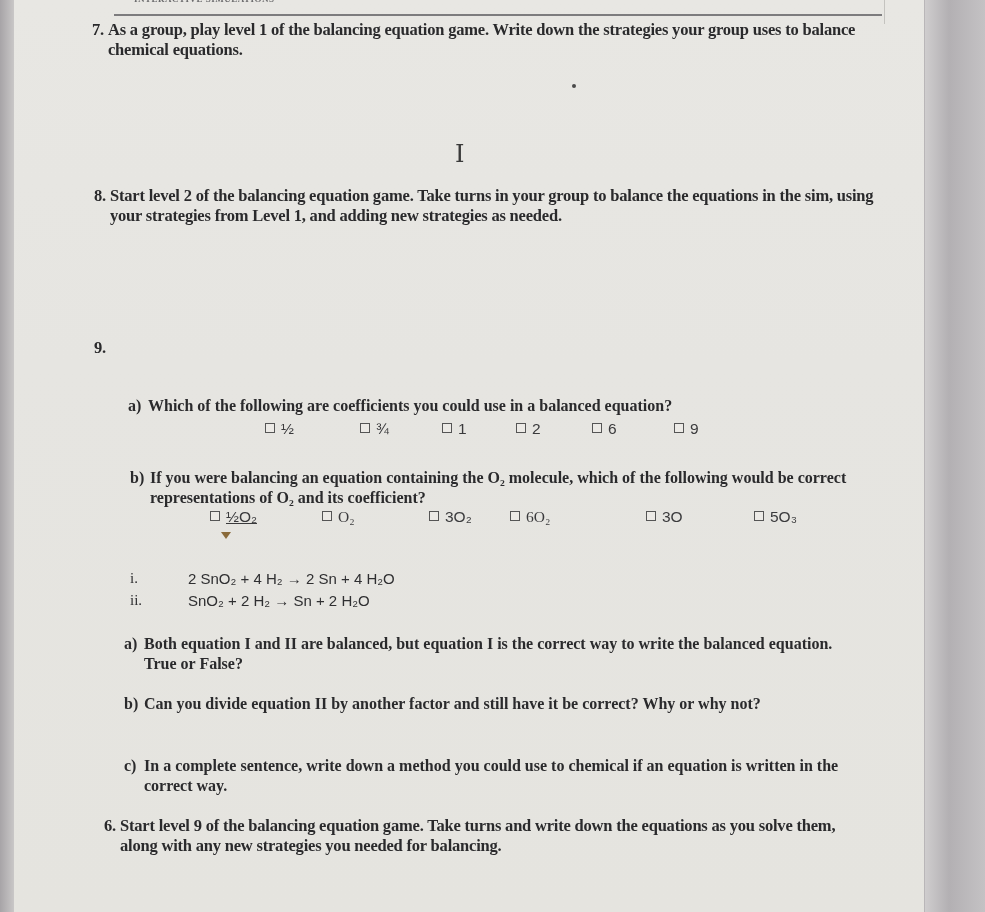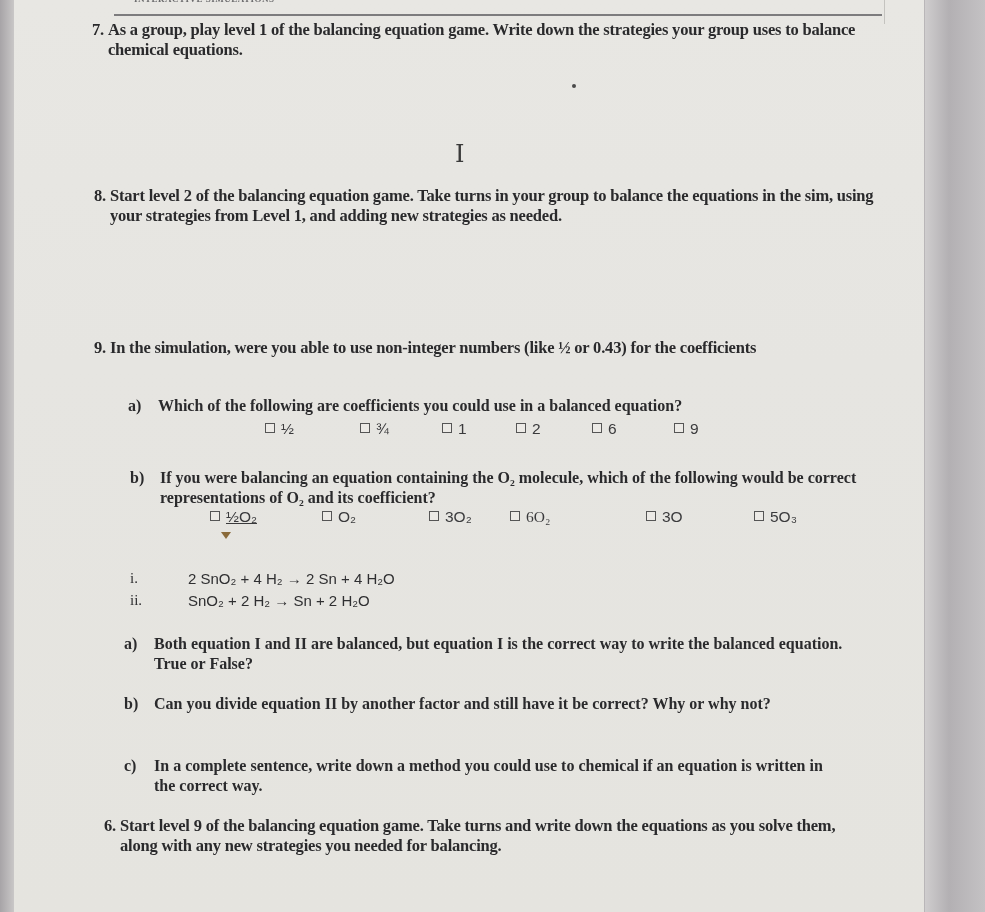--- a/index.html
+++ b/index.html
@@ -36,21 +36,21 @@
       background: #7d7c7e;
     }
     .q {
       position: absolute; font-size: 16.5px; line-height: 20px;
       font-weight: bold; letter-spacing: -0.2px;
     }
     .q .num { position: absolute; left: 0; top: 0; }
     .q .body { margin-left: 16px; }
     .sub { position: absolute; font-size: 16px; line-height: 20px; font-weight: bold; }
     .sub .lbl { position: absolute; left: 0; top: 0; }
-    .sub .body { margin-left: 30px; }
+    .sub .body { margin-left: 20px; }
     .opts { position: absolute; font-family: "Liberation Sans", "DejaVu Sans", sans-serif; font-size: 15.5px; color: #3a3a3c; }
     .opt { position: absolute; white-space: nowrap; }
     .box {
       display: inline-block; width: 8px; height: 8px; border: 1px solid #555;
       margin-right: 6px; vertical-align: 1px; background: #eceae6;
     }
     .eq {
       position: absolute; font-family: "Liberation Sans", "DejaVu Sans", sans-serif;
       font-size: 15px; color: #2f2f31; white-space: nowrap;
     }
@@ -88,21 +88,20 @@
   <div class="cursor">I</div>
 
   <div class="q" style="left:80px; top:186px; width:790px;">
     <span class="num">8.</span>
     <div class="body">Start level 2 of the balancing equation game.  Take turns in your group to balance the equations in the sim, using your strategies from Level 1, and adding new strategies as needed.</div>
   </div>
 
   <div class="q" style="left:80px; top:338px; width:790px;">
     <span class="num">9.</span>
     <div class="body">
-      <div>In the simulation, were you able to use non-integer numbers (like ½ or 0.43) for the coefficients</div>
     </div>
   </div>
 
   <div class="sub" style="left:114px; top:396px; width:700px;">
     <span class="lbl">a)</span>
     <div class="body">Which of the following are coefficients you could use in a balanced equation?</div>
   </div>
   <div class="opts" style="left:0; top:420px;">
     <div class="opt" style="left:251px;"><span class="box"></span><span>½</span></div>
     <div class="opt" style="left:346px;"><span class="box"></span><span>¾</span></div>
@@ -111,21 +110,21 @@
     <div class="opt" style="left:578px;"><span class="box"></span><span>6</span></div>
     <div class="opt" style="left:660px;"><span class="box"></span><span>9</span></div>
   </div>
 
   <div class="sub" style="left:116px; top:468px; width:740px;">
     <span class="lbl">b)</span>
     <div class="body">If you were balancing an equation containing the O₂ molecule, which of the following would be correct representations of O₂ and its coefficient?</div>
   </div>
   <div class="opts" style="left:0; top:508px;">
     <div class="opt" style="left:196px;text-decoration:underline;"><span class="box"></span><span>½O₂</span></div>
-    <div class="opt" style="left:308px;"><span class="box"></span><span>O₂</span></div>
+    <div class="opt" style="left:308px;font-family:Liberation Serif, serif;"><span class="box"></span><span>O₂</span></div>
     <div class="opt" style="left:415px;"><span class="box"></span><span>3O₂</span></div>
     <div class="opt" style="left:496px;font-family:Liberation Serif, serif;"><span class="box"></span><span>6O₂</span></div>
     <div class="opt" style="left:632px;"><span class="box"></span><span>3O</span></div>
     <div class="opt" style="left:740px;"><span class="box"></span><span>5O₃</span></div>
   </div>
 
   <div class="mark"></div>
 
   <div class="eq" style="left:116px; top:570px;">
     <span class="roman">i.</span>

